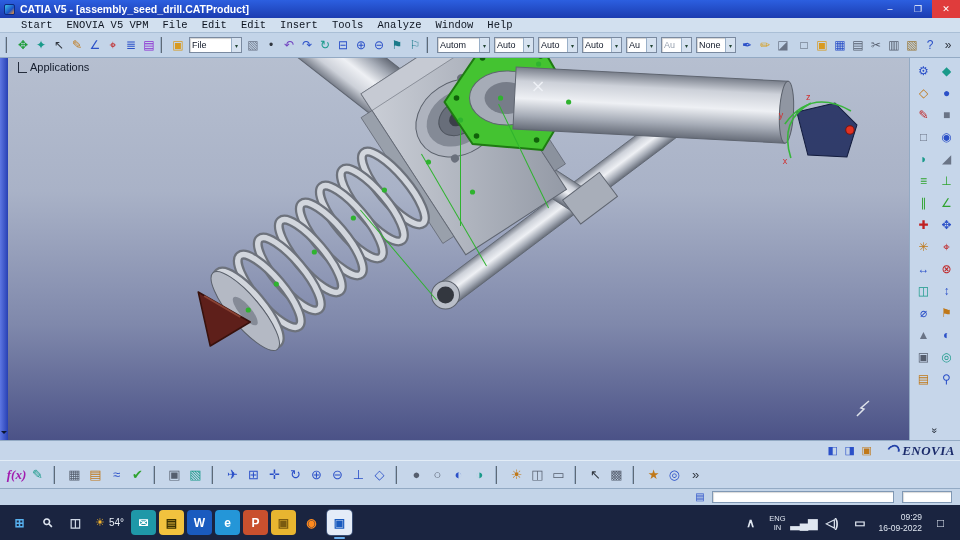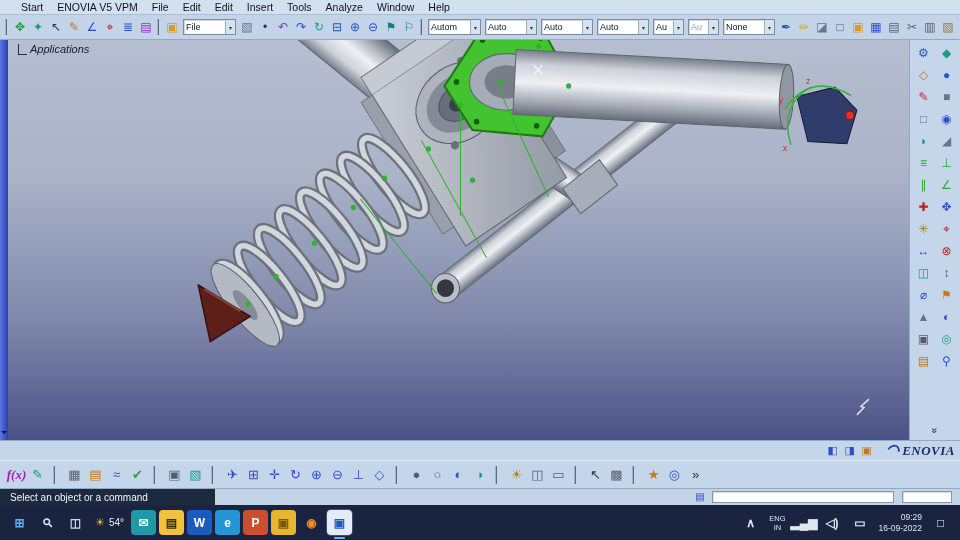--- a/index.html
+++ b/index.html
@@ -10,45 +10,45 @@
   
   #titlebar { height:18px; background:linear-gradient(#2c5fe0,#1b3cb0); display:flex; align-items:center; padding-left:4px; flex:0 0 auto; }
   .app-ico { width:11px; height:11px; border-radius:2px; background:linear-gradient(135deg,#3ec2e8,#1a52c8 60%,#ff9a2a); border:1px solid #0d2a80; }
   .title { color:#fff; font-size:10.5px; font-weight:bold; margin-left:5px; flex:1; white-space:nowrap; }
   .winbtns { display:flex; align-items:center; height:100%; }
   .wb { width:28px; height:100%; display:flex; align-items:center; justify-content:center; color:#fff; font-size:9px; cursor:default; }
   .wb.close { background:#e03c3c; }
 
   
   #menubar { height:15px; background:#d2e0ef; border-bottom:1px solid #aabfd6; display:flex; align-items:center; padding-left:14px; font-size:10.5px; color:#0d1420; flex:0 0 auto; }
-  .menu-item { padding:0 7px; white-space:nowrap; }
+  .menu-item { padding:0 7px; white-space:nowrap;font-family:Liberation Mono, monospace; }
 
   
   #toolbar { height:25px; background:#c3d4e8; border-bottom:1px solid #93aac4; display:flex; align-items:center; padding:0 3px; flex:0 0 auto; }
   .grip { width:5px; height:16px; border-left:2px ridge #9fb4cc; margin:0 4px 0 2px; }
   .igroup { display:inline-flex; align-items:center; }
   .icon { width:18px; height:18px; display:inline-flex; align-items:center; justify-content:center; font-size:12px; line-height:1; user-select:none; cursor:default; }
   .icon.wide { width:auto; padding:0 4px; font-style:italic; font-family:"Liberation Serif", serif; font-size:11px; font-weight:bold; }
   .combo-wrap { display:inline-flex; align-items:center; }
-  .combo { width:52px; height:16px; background:#fff; border:1px solid #7a8aa0; box-shadow:inset 1px 1px 1px rgba(0,0,0,.18); display:inline-flex; align-items:center; font-size:9px; color:#101828; margin:0 2px; overflow:hidden; }
+  .combo { width:40px; height:16px; background:#fff; border:1px solid #7a8aa0; box-shadow:inset 1px 1px 1px rgba(0,0,0,.18); display:inline-flex; align-items:center; font-size:9px; color:#101828; margin:0 2px; overflow:hidden; }
   .combo.wide { width:53px; } .combo.narrow { width:31px; }
   .combo.disabled .cv { color:#98a2b0; }
   .cv { flex:1; padding-left:2px; white-space:nowrap; overflow:hidden; }
   .ca { flex:0 0 auto; width:10px; height:100%; background:#d6e2f0; border-left:1px solid #9ab0c8; display:flex; align-items:center; justify-content:center; font-size:6px; color:#243; }
   .right-group { margin-left:auto; }
 
   
   #main { flex:1 1 auto; display:flex; min-height:0; }
   #left-strip { width:8px; background:linear-gradient(90deg,#5d76e2,#2740b4); position:relative; flex:0 0 auto; }
   #left-strip::after { content:""; position:absolute; bottom:3px; left:1px; border:3px solid transparent; border-top-color:#0d1630; }
   #viewport { flex:1; position:relative; overflow:hidden; background:linear-gradient(180deg,#b6bfd0 0%,#a9b2c7 35%,#7f88ab 70%,#4b5287 100%); }
   #viewport svg { position:absolute; inset:0; }
   .tree-node { position:absolute; left:10px; top:3px; display:flex; align-items:flex-end; z-index:2; }
   .elbow { width:9px; height:11px; border-left:1.5px solid #252d3c; border-bottom:1.5px solid #252d3c; margin-right:3px; }
-  .tree-label { font-size:11px; color:#141c2c;font-style:italic; }
+  .tree-label { font-size:11px; color:#141c2c; }
 
   #right-panel { width:51px; background:#c6d6ea; border-left:1px solid #93aac4; display:flex; flex-direction:column; align-items:center; padding-top:3px; flex:0 0 auto; }
   .rp-grid { display:grid; grid-template-columns:repeat(2,23px); justify-items:center; row-gap:3px; }
   .rp-grid .icon { width:21px; height:19px; font-size:12px; }
   .rp-more { margin-top:auto; margin-bottom:4px; font-size:10px; color:#1c2430; transform:rotate(90deg); user-select:none; }
 
   
   #substrip { height:20px; background:#c6d6ea; border-top:1px solid #93aac4; display:flex; align-items:center; justify-content:flex-end; padding-right:5px; flex:0 0 auto; }
   #substrip .icon { width:17px; height:17px; font-size:11px; }
   #brand { display:flex; align-items:center; margin-left:12px; }
@@ -82,20 +82,29 @@
   .tray { margin-left:auto; display:flex; align-items:center; gap:6px; }
   .tray .tb-group .icon { width:auto; height:auto; padding:0 1px; font-size:9px; font-weight:normal; border-radius:0; }
   .lang { display:flex; flex-direction:column; align-items:center; font-size:7.5px; line-height:1.2; }
   .clock { display:flex; flex-direction:column; align-items:flex-end; font-size:8.5px; line-height:1.25; }
 </style>
 </head>
 <body>
 
 <div id="app" data-name="catia-window">
 
+  <div id="titlebar" data-name="title-bar">
+    <span class="app-ico" data-name="catia-app-logo-icon"></span>
+    <span class="title" data-name="window-title">CATIA V5 - [assembly_seed_drill.CATProduct]</span>
+    <span class="winbtns">
+      <span class="wb" data-name="minimize-button">–</span>
+      <span class="wb" data-name="maximize-button">❐</span>
+      <span class="wb close" data-name="close-button">✕</span>
+    </span>
+  </div>
 
   <div id="menubar" data-name="menu-bar">
       <span class="menu-item" data-name="menu-start">Start</span>
       <span class="menu-item" data-name="menu-enovia-v5-vpm">ENOVIA V5 VPM</span>
       <span class="menu-item" data-name="menu-file">File</span>
       <span class="menu-item" data-name="menu-edit">Edit</span>
       <span class="menu-item" data-name="menu-view">Edit</span>
       <span class="menu-item" data-name="menu-insert">Insert</span>
       <span class="menu-item" data-name="menu-tools">Tools</span>
       <span class="menu-item" data-name="menu-analyze">Analyze</span>
@@ -404,21 +413,20 @@
       <span class="sep" data-name="toolbar-separator"></span>
       <span class="icon" data-name="select-tool-icon" style="color: rgb(48, 54, 63);">↖</span>
       <span class="icon" data-name="selection-sets-icon" style="color: rgb(85, 94, 110);">▩</span>
       <span class="sep" data-name="toolbar-separator"></span>
       <span class="icon" data-name="star-icon" style="color: rgb(192, 120, 24);">★</span>
       <span class="icon" data-name="apply-material-icon" style="color: rgb(43, 80, 200);">◎</span>
       <span class="icon" data-name="overflow-more-icon" style="color: rgb(48, 54, 63);">»</span>
     </div>
 
   <div id="statusbar" data-name="status-bar">
-    <span class="msg" data-name="status-message">Select an object or a command</span>
     <span class="sb-spacer"></span>
     <span class="igroup" data-name="status-icons">
         <span class="icon" data-name="doc-status-icon" style="color: rgb(43, 80, 200);">▤</span>
       </span>
     <span class="sfield wide" data-name="power-input-field"></span>
     <span class="sfield small" data-name="dialog-field"></span>
   </div>
 
   <div id="taskbar" data-name="windows-taskbar">
     <span class="tb-group" data-name="taskbar-system-icons">

